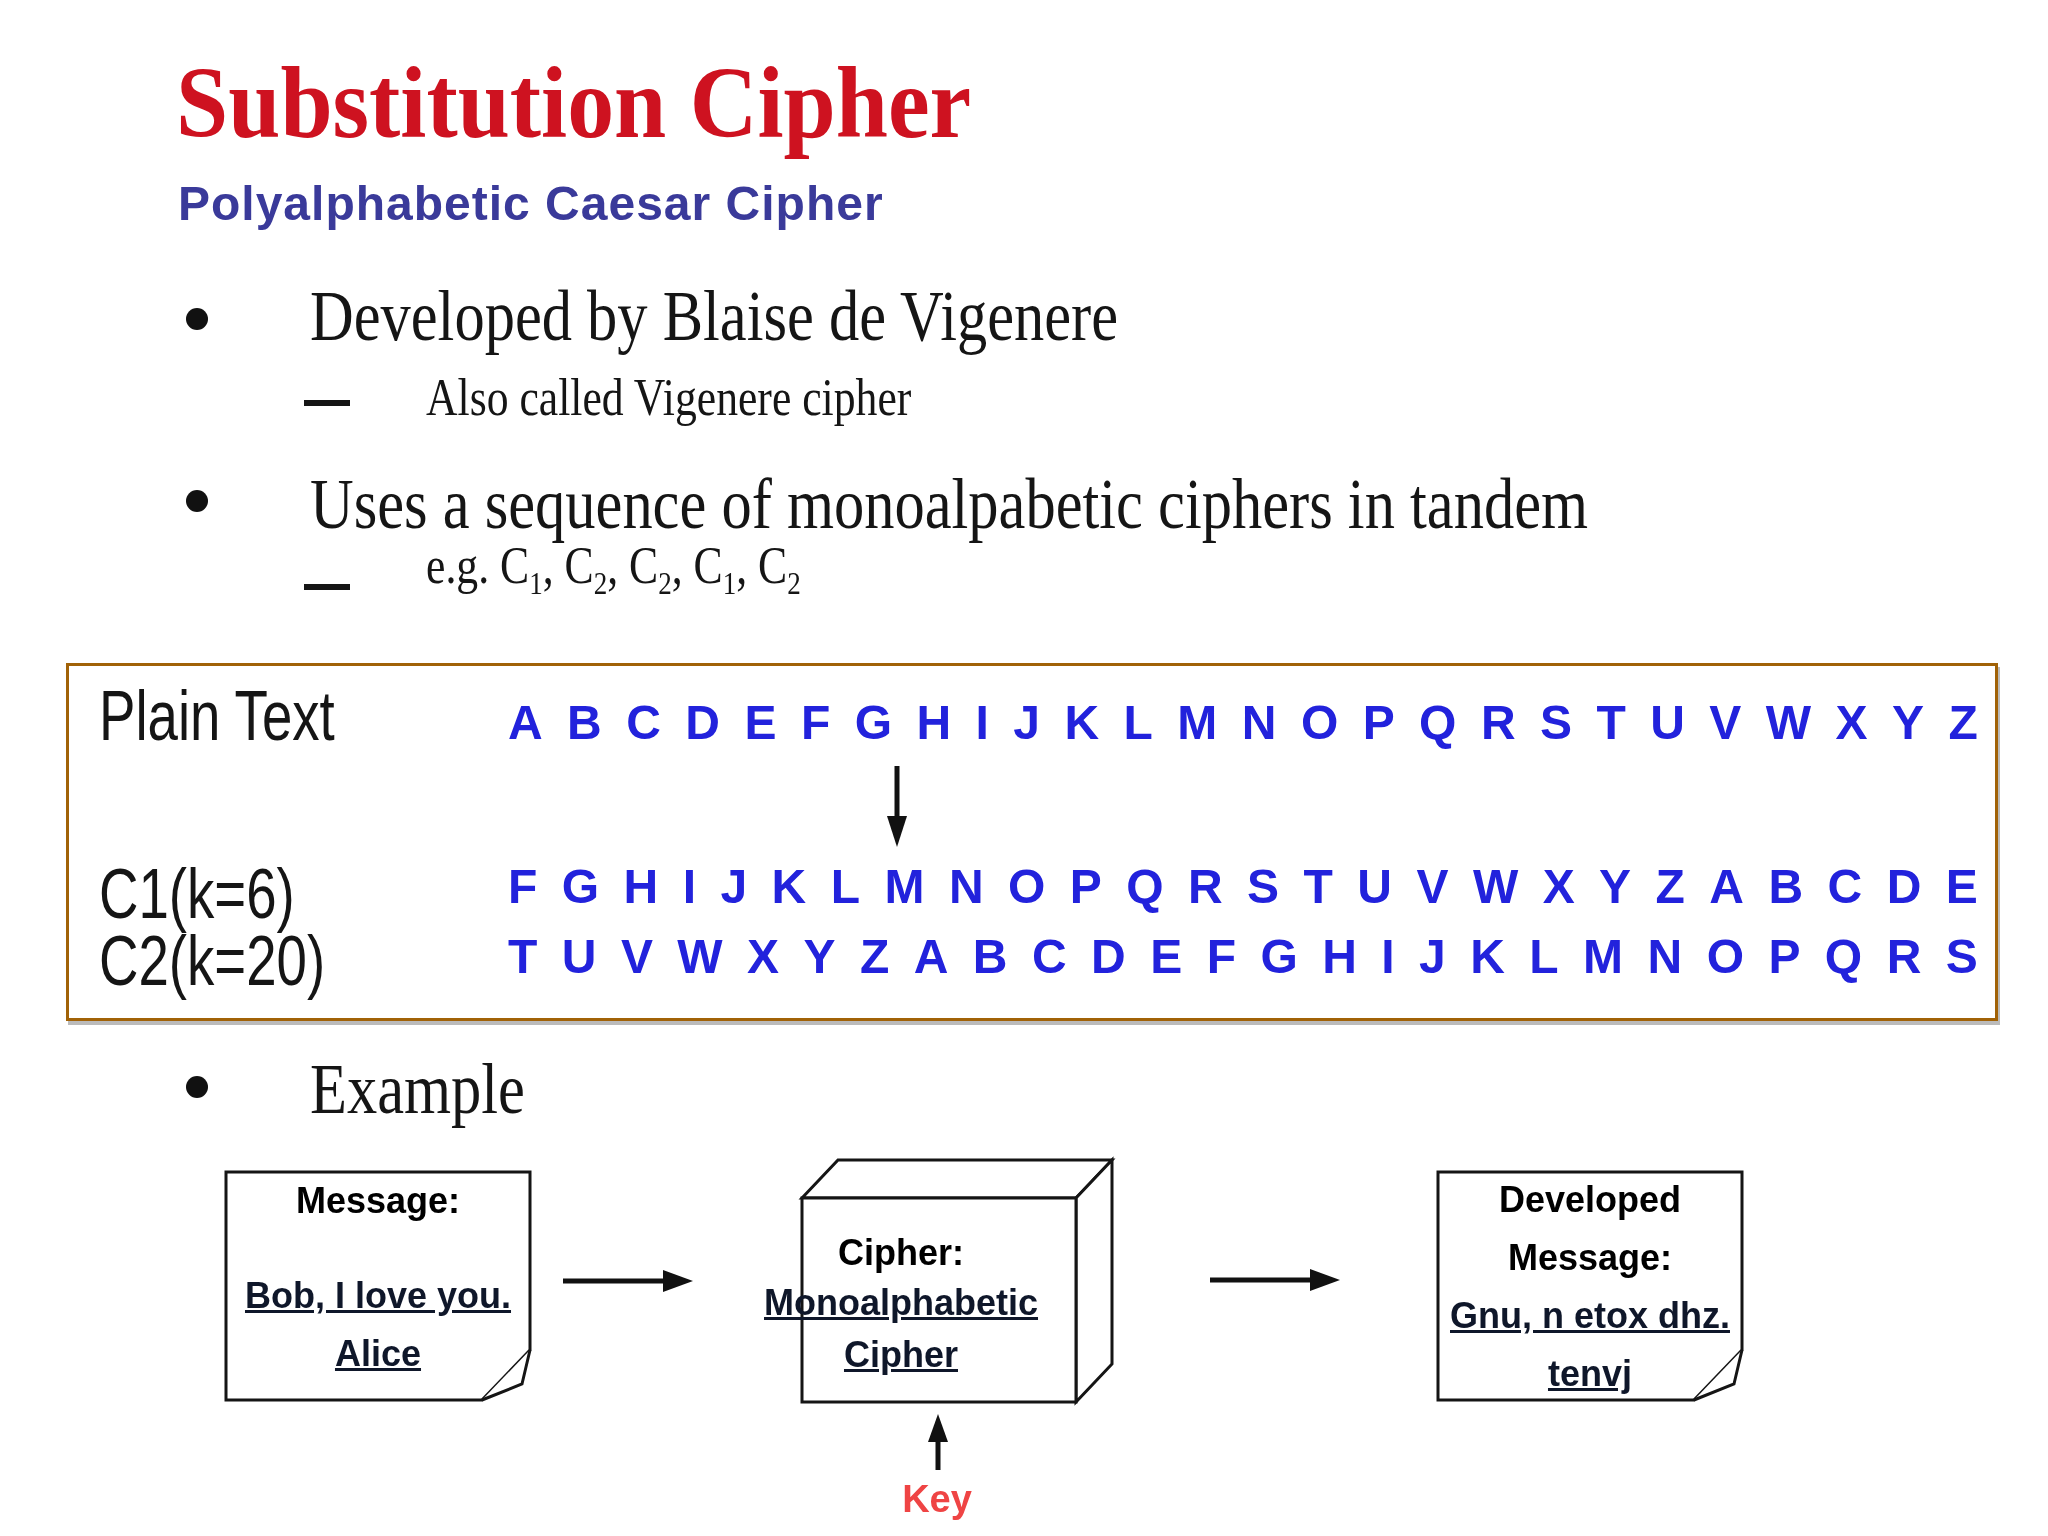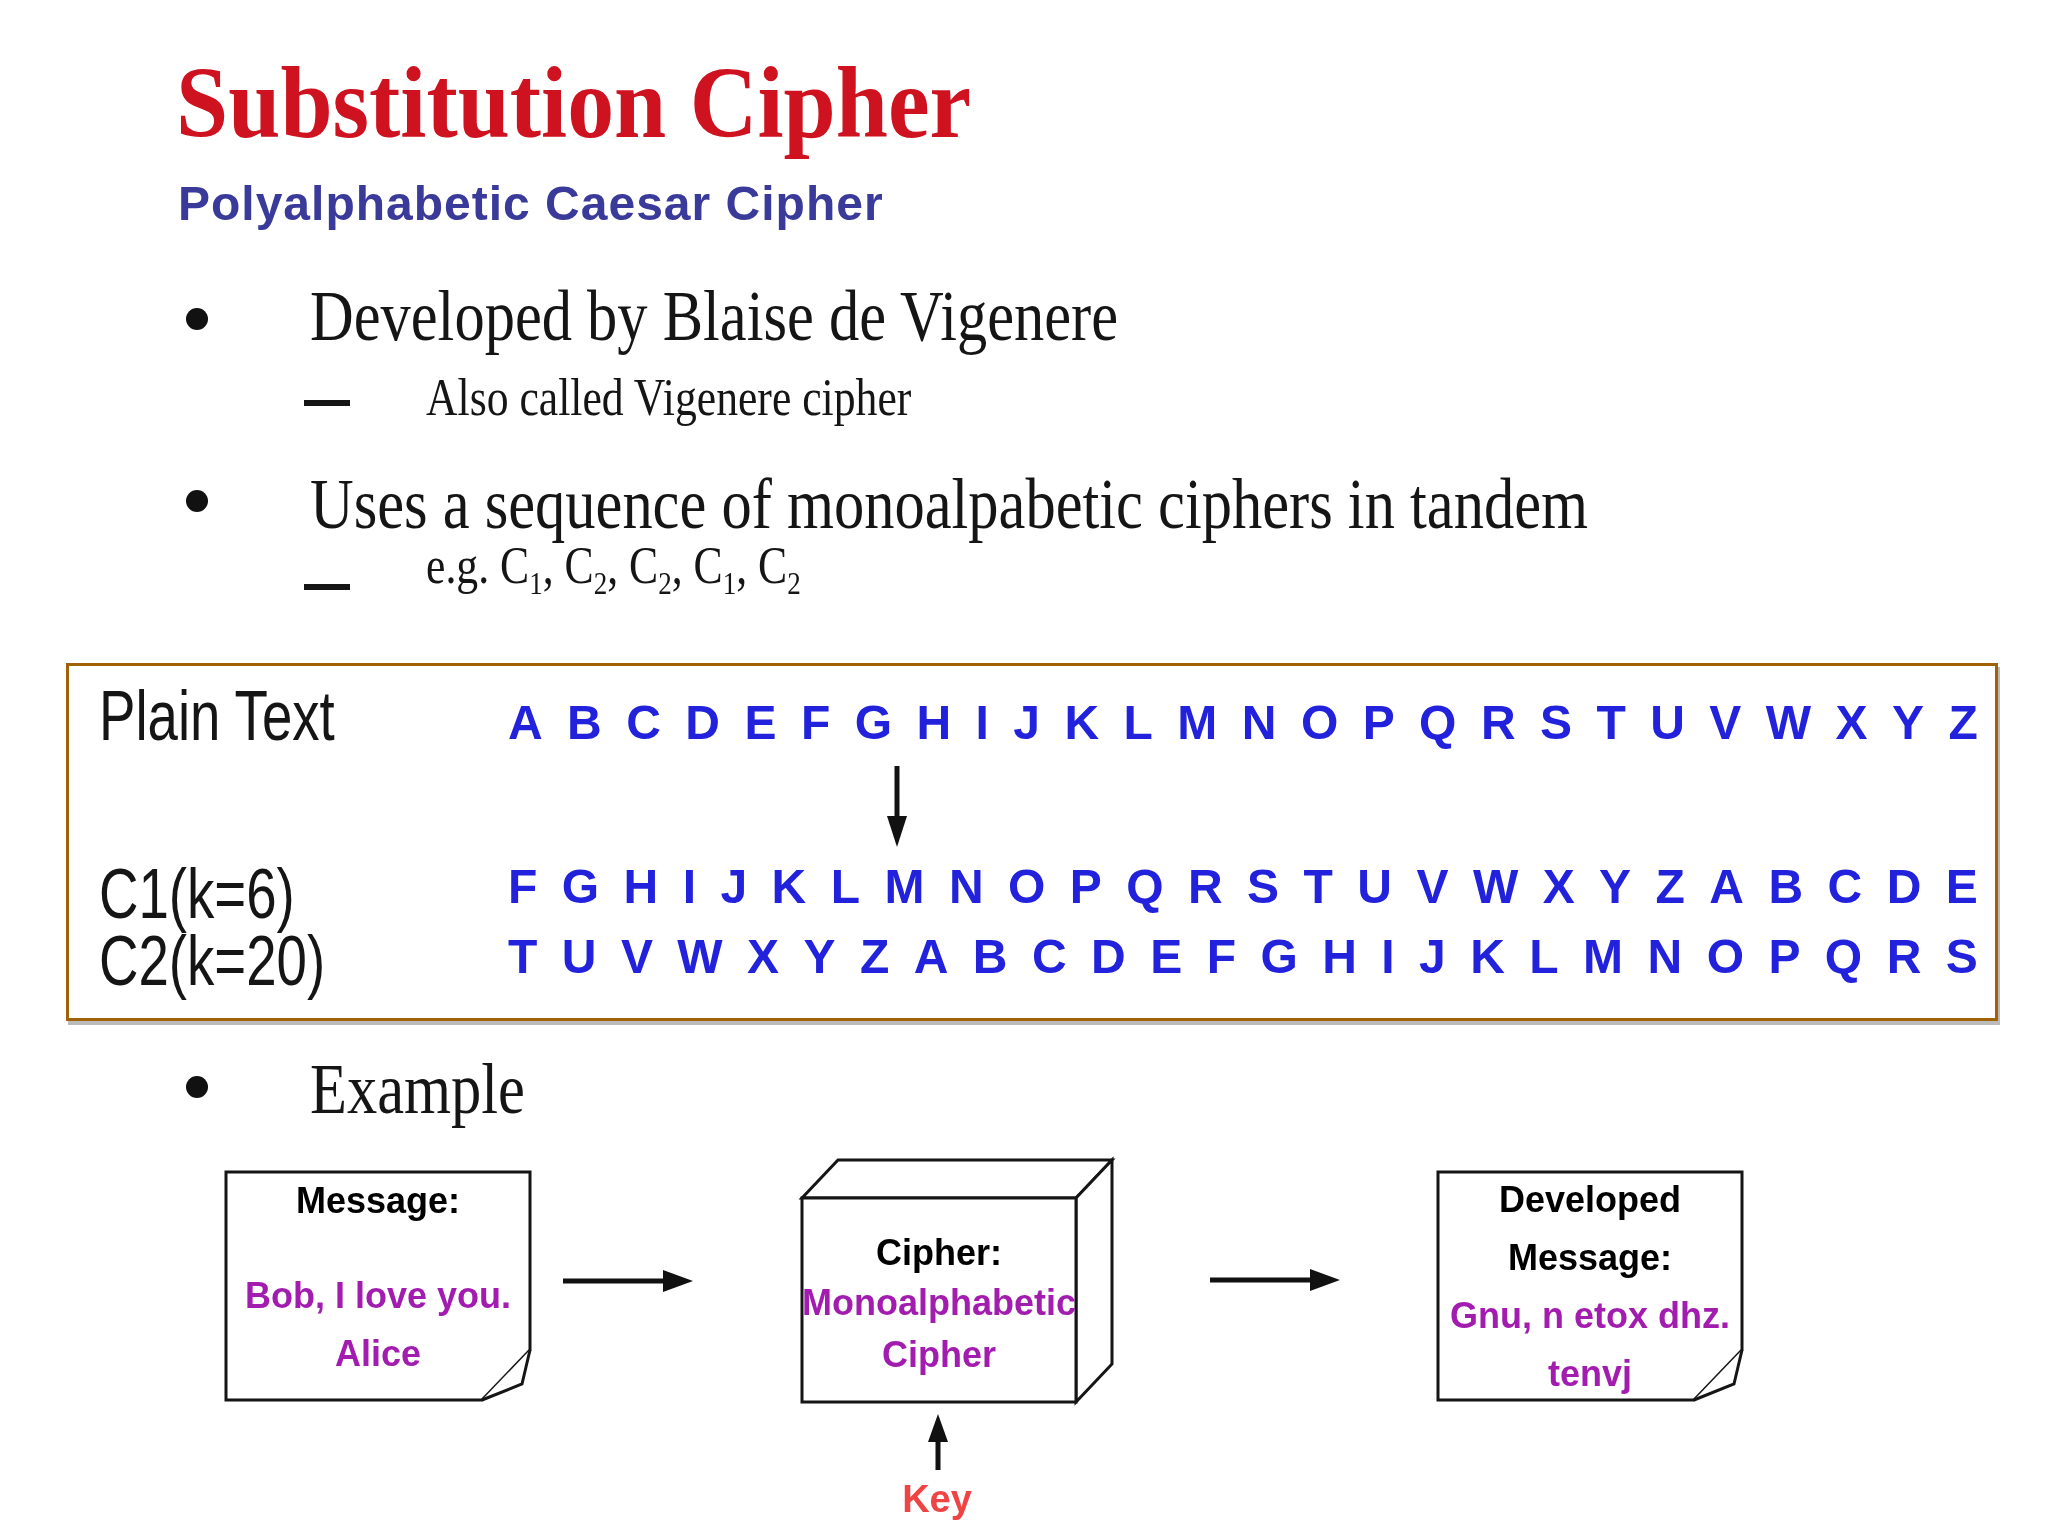--- a/index.html
+++ b/index.html
@@ -31,26 +31,26 @@
   .letter-row{position:absolute;left:439px;width:1470px;display:flex;
               justify-content:space-between;font-weight:700;font-size:48px;
               color:#2222DC;line-height:1;}
 
   
   .note{position:absolute;width:308px;height:232px;}
   .note svg{position:absolute;left:0;top:0;}
   .note .txt{position:absolute;left:0;width:100%;text-align:center;font-weight:700;
              font-size:36px;line-height:1;white-space:nowrap;}
   .blue-t{color:#000000;}
-  .red-t{color:#a21caf;}
+  .red-t{color:#0f172a;text-decoration:underline;}
   .arrow{position:absolute;}
   .arrow line{stroke:#111;stroke-width:5;}
   .arrow polygon{fill:#111;}
   .box3d{position:absolute;left:790px;top:1152px;}
-  .box3d-text{position:absolute;left:802px;top:1197px;width:274px;height:216px;}
+  .box3d-text{position:absolute;left:764px;top:1197px;width:274px;height:216px;}
   .box3d-text .txt{position:absolute;left:0;width:100%;text-align:center;font-weight:700;
                    font-size:36px;line-height:1;white-space:nowrap;}
   .key-label{position:absolute;left:877px;top:1478px;width:120px;text-align:center;
              font-weight:700;font-size:38px;color:#ef4444;}
 </style>
 </head>
 <body>
 
 <div id="slide">
 

